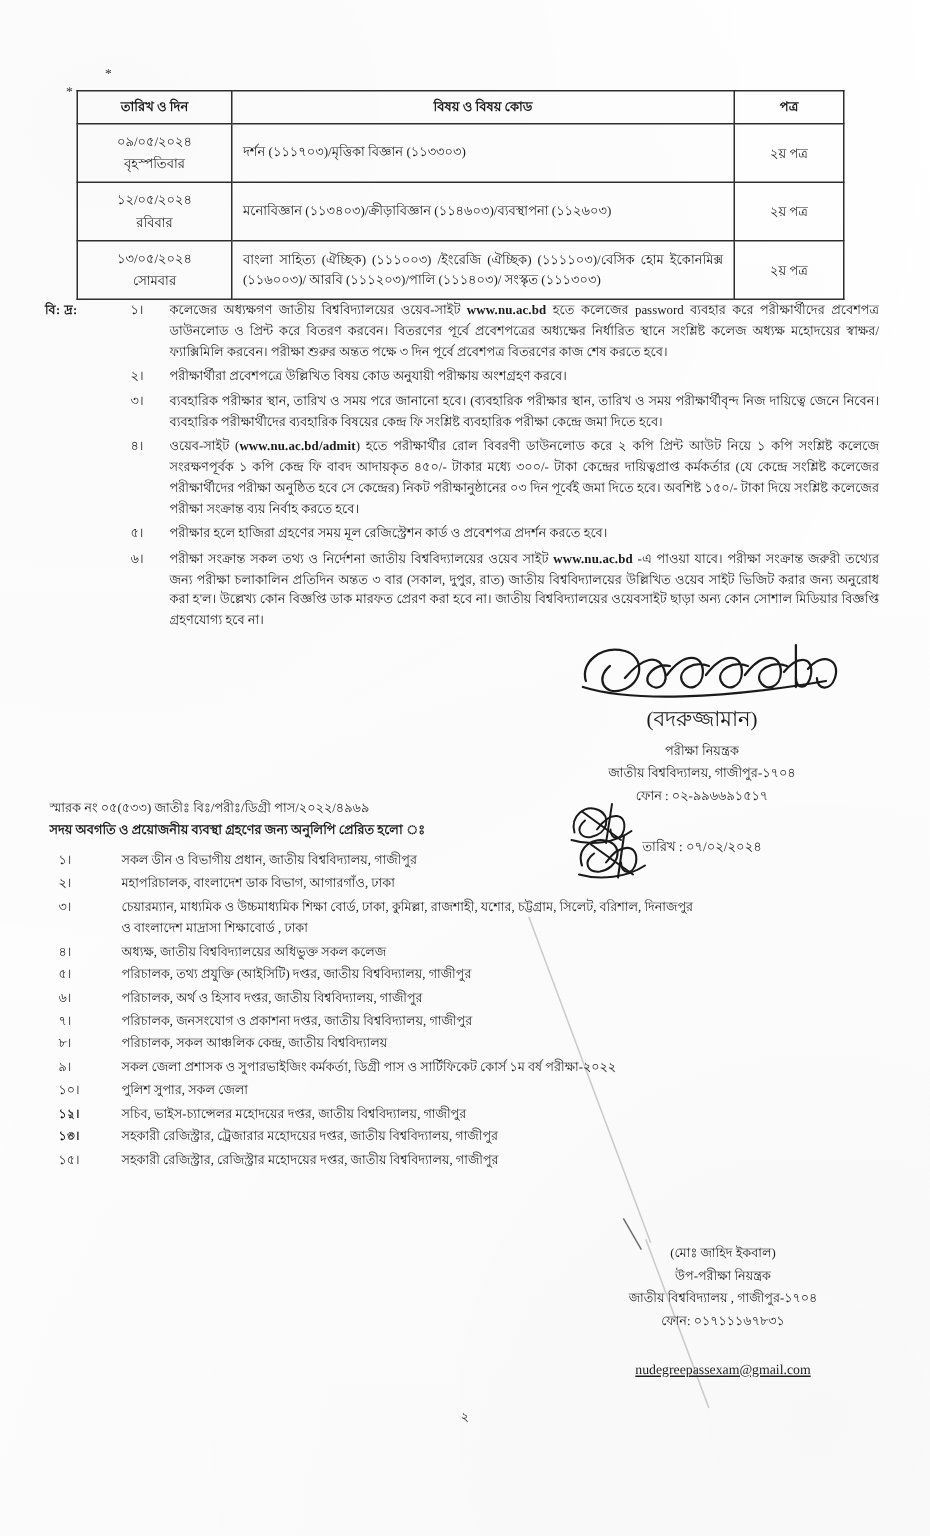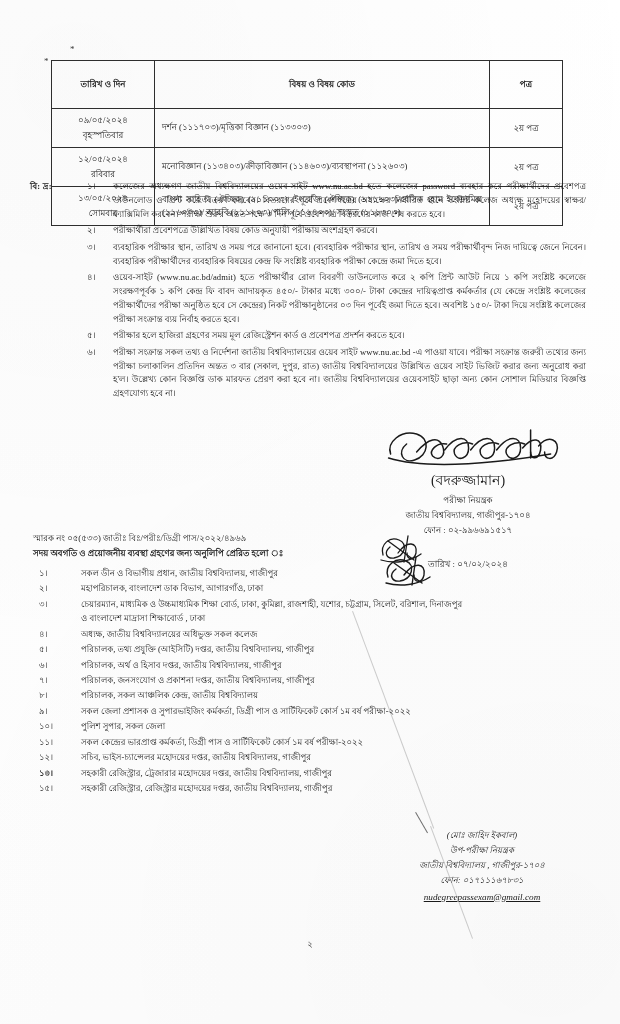--- a/index.html
+++ b/index.html
@@ -57,39 +57,39 @@
   .subject-table th,
   .subject-table td {
     border: 1px solid #2e2e2e;
     padding: 4px 5px;
     vertical-align: middle;
     color: #1a1a1a;
   }
   .subject-table th {
     text-align: center;
     font-weight: 700;
-    padding: 16px 4px;
+    padding: 3px 4px;
   }
   .col-date { width: 92px; text-align: center; }
   .col-subject { }
   .col-paper { width: 62px; text-align: center; }
   .subject-table td.col-subject {
     text-align: justify;
     text-align-last: left;
     line-height: 1.55;
     padding: 4px 7px;
   }
   .date-line1 { display: block; }
   .date-line2 { display: block; }
 
   
   .note-wrap {
     position: absolute;
     left: 30px;
-    top: 180px;
+    top: 200px;
     width: 556px;
     z-index: 3;
     font-size: 8.6px;
   }
   .note-label {
     position: absolute;
     left: 0;
     top: 0;
     width: 42px;
     font-weight: 600;
@@ -110,21 +110,21 @@
     text-align: justify;
     text-align-last: left;
   }
   .note-num {
     position: absolute;
     left: 0;
     top: 0;
     width: 21px;
     text-align: left;
   }
-  .url { font-family: "Liberation Serif", serif; font-weight: 400; letter-spacing: .1px; }
+  .url { font-family: "Liberation Serif", serif; font-weight: 700; letter-spacing: .1px; }
   .lat { font-family: "Liberation Serif", serif; }
 
   
   .sig-one {
     position: absolute;
     left: 352px;
     top: 424px;
     width: 232px;
     text-align: center;
     z-index: 3;
@@ -202,26 +202,26 @@
   
   .sig-two {
     position: absolute;
     left: 378px;
     top: 828px;
     width: 208px;
     text-align: center;
     z-index: 3;
     font-size: 8.5px;
     line-height: 1.78;
-    font-style: italic;
   }
   .sig2-email {
     font-family: "Liberation Serif", serif;
     font-size: 9.2px;
     text-decoration: underline;
+    margin-top: 16px;
   }
 
   
   .scan-line {
     position: absolute;
     z-index: 1;
     background: #b9b9b9;
     height: 1px;
     transform-origin: 0 0;
     opacity: .75;
@@ -382,21 +382,21 @@
     <li><span class="dist-num">১।</span><span>সকল ডীন ও বিভাগীয় প্রধান, জাতীয় বিশ্ববিদ্যালয়, গাজীপুর</span></li>
     <li><span class="dist-num">২।</span><span>মহাপরিচালক, বাংলাদেশ ডাক বিভাগ, আগারগাঁও, ঢাকা</span></li>
     <li><span class="dist-num">৩।</span><span>চেয়ারম্যান, মাধ্যমিক ও উচ্চমাধ্যমিক শিক্ষা বোর্ড, ঢাকা, কুমিল্লা, রাজশাহী, যশোর, চট্টগ্রাম, সিলেট, বরিশাল, দিনাজপুর</span><span class="dist-cont">ও বাংলাদেশ মাদ্রাসা শিক্ষাবোর্ড , ঢাকা</span></li>
     <li><span class="dist-num">৪।</span><span>অধ্যক্ষ, জাতীয় বিশ্ববিদ্যালয়ের অধিভুক্ত সকল কলেজ</span></li>
     <li><span class="dist-num">৫।</span><span>পরিচালক, তথ্য প্রযুক্তি (আইসিটি) দপ্তর, জাতীয় বিশ্ববিদ্যালয়, গাজীপুর</span></li>
     <li><span class="dist-num">৬।</span><span>পরিচালক, অর্থ ও হিসাব দপ্তর, জাতীয় বিশ্ববিদ্যালয়, গাজীপুর</span></li>
     <li><span class="dist-num">৭।</span><span>পরিচালক, জনসংযোগ ও প্রকাশনা দপ্তর, জাতীয় বিশ্ববিদ্যালয়, গাজীপুর</span></li>
     <li><span class="dist-num">৮।</span><span>পরিচালক, সকল আঞ্চলিক কেন্দ্র, জাতীয় বিশ্ববিদ্যালয়</span></li>
     <li><span class="dist-num">৯।</span><span>সকল জেলা প্রশাসক ও সুপারভাইজিং কর্মকর্তা, ডিগ্রী পাস ও সার্টিফিকেট কোর্স ১ম বর্ষ পরীক্ষা-২০২২</span></li>
     <li><span class="dist-num">১০।</span><span>পুলিশ সুপার, সকল জেলা</span></li>
-    <li><span class="dist-num">১১।</span><span>সকল কেন্দ্রের ভারপ্রাপ্ত কর্মকর্তা, ডিগ্রী পাস ও সার্টিফিকেট কোর্স ১ম বর্ষ পরীক্ষা-২০২২</span></li>
+    <li><span class="dist-num">১১।</span></li>
     <li><span class="dist-num">১২।</span><span>সচিব, ভাইস-চ্যান্সেলর মহোদয়ের দপ্তর, জাতীয় বিশ্ববিদ্যালয়, গাজীপুর</span></li>
     <li><span class="dist-num">১৩।</span></li>
     <li><span class="dist-num">১৪।</span><span>সহকারী রেজিস্ট্রার, ট্রেজারার মহোদয়ের দপ্তর, জাতীয় বিশ্ববিদ্যালয়, গাজীপুর</span></li>
     <li><span class="dist-num">১৫।</span><span>সহকারী রেজিস্ট্রার, রেজিস্ট্রার মহোদয়ের দপ্তর, জাতীয় বিশ্ববিদ্যালয়, গাজীপুর</span></li>
   </ul>
 
   <div class="scan-line scan-line-a"></div>
   <div class="scan-line scan-line-b"></div>
   <div class="pointer-line"></div>
 

